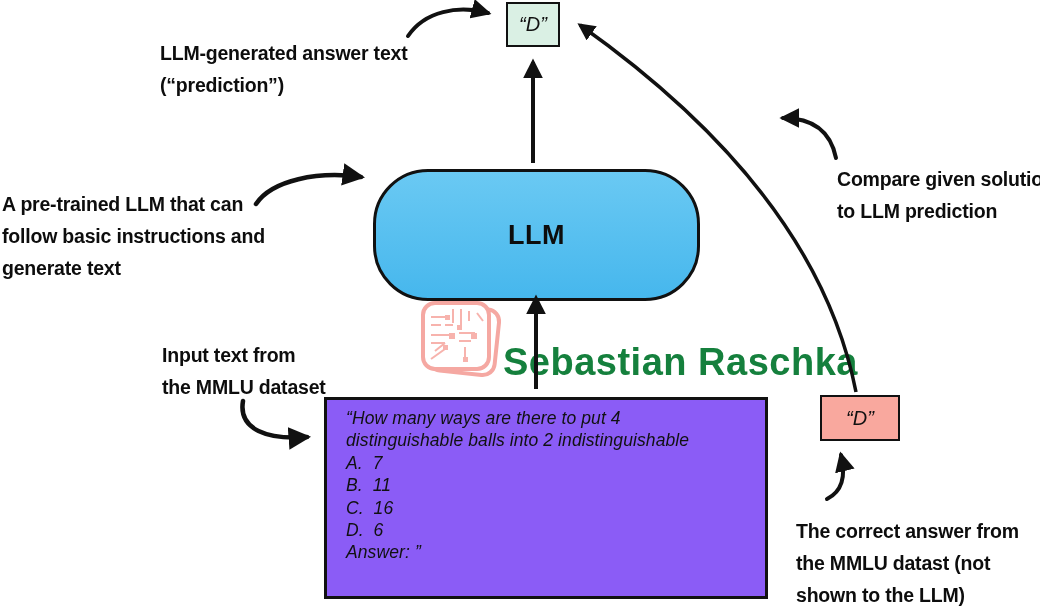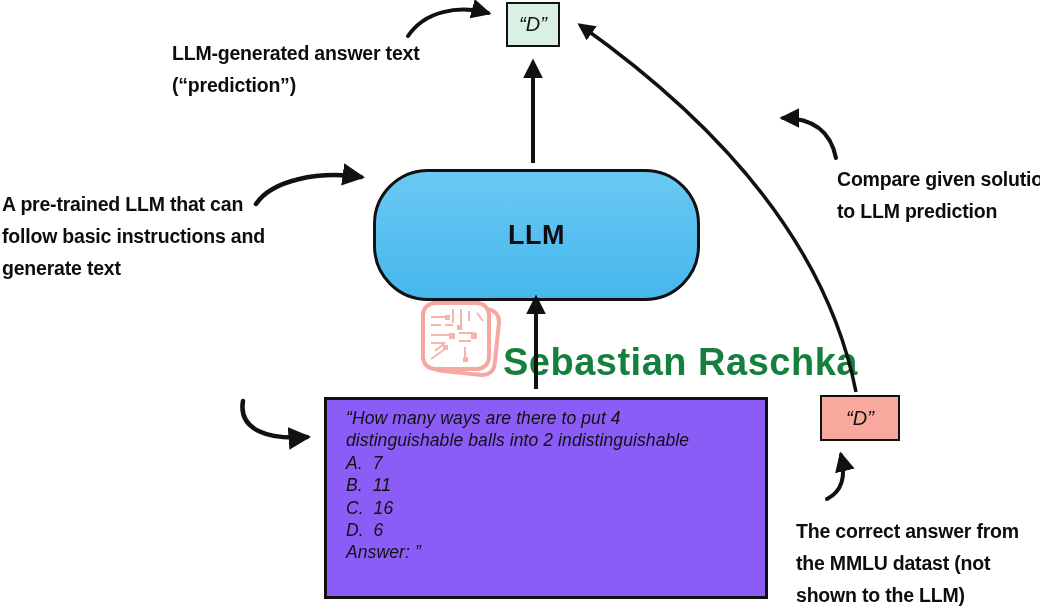--- a/index.html
+++ b/index.html
@@ -91,36 +91,40 @@
   <div class="question-box z2">
     <div class="qline">“How many ways are there to put 4</div>
     <div class="qline">distinguishable balls into 2 indistinguishable</div>
     <div class="qline">A.  7</div>
     <div class="qline">B.  11</div>
     <div class="qline">C.  16</div>
     <div class="qline">D.  6</div>
     <div class="qline">Answer: ”</div>
   </div>
 
-  <div class="label" style="left:172px;top:37px;">
+  <div class="label" style="left:160px;top:37px;">
     <div>LLM-generated answer text</div>
     <div>(“prediction”)</div>
   </div>
 
   <div class="label" style="left:2px;top:188px;">
     <div>A pre-trained LLM that can</div>
     <div>follow basic instructions and</div>
     <div>generate text</div>
   </div>
 
   <div class="label" style="left:837px;top:163px;">
     <div>Compare given solution</div>
     <div>to LLM prediction</div>
   </div>
 
+  <div class="label" style="left:162px;top:339px;">
+    <div>Input text from</div>
+    <div>the MMLU dataset</div>
+  </div>
 
   <div class="label" style="left:796px;top:499px;margin-top:16px;">
     <div>The correct answer from</div>
     <div>the MMLU datast  (not</div>
     <div>shown to the LLM)</div>
   </div>
 
 </div>
 
 </body></html>

